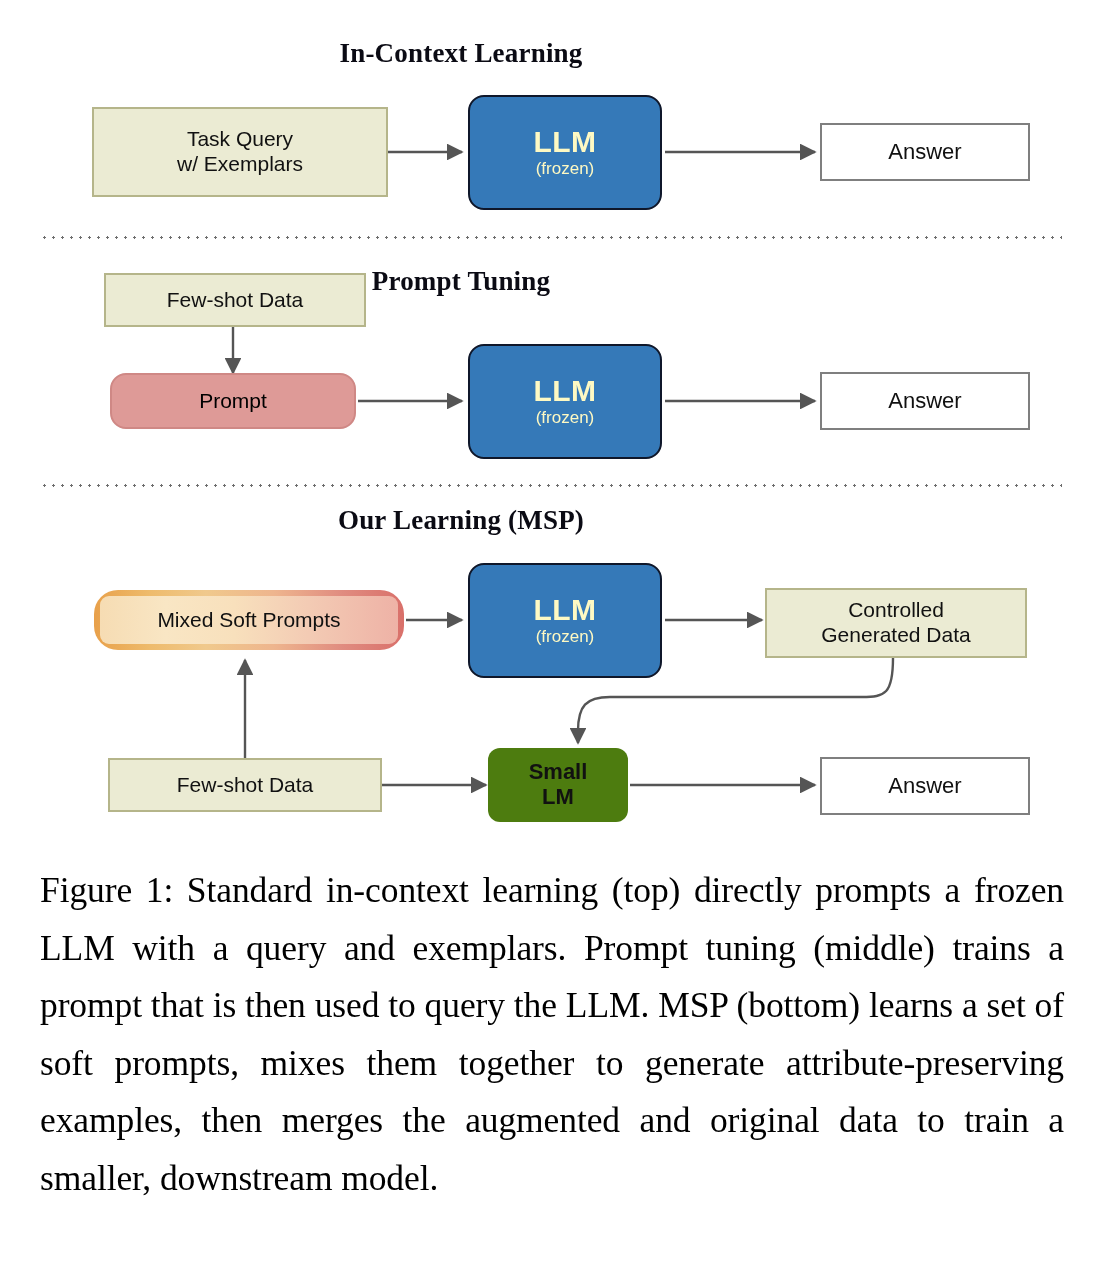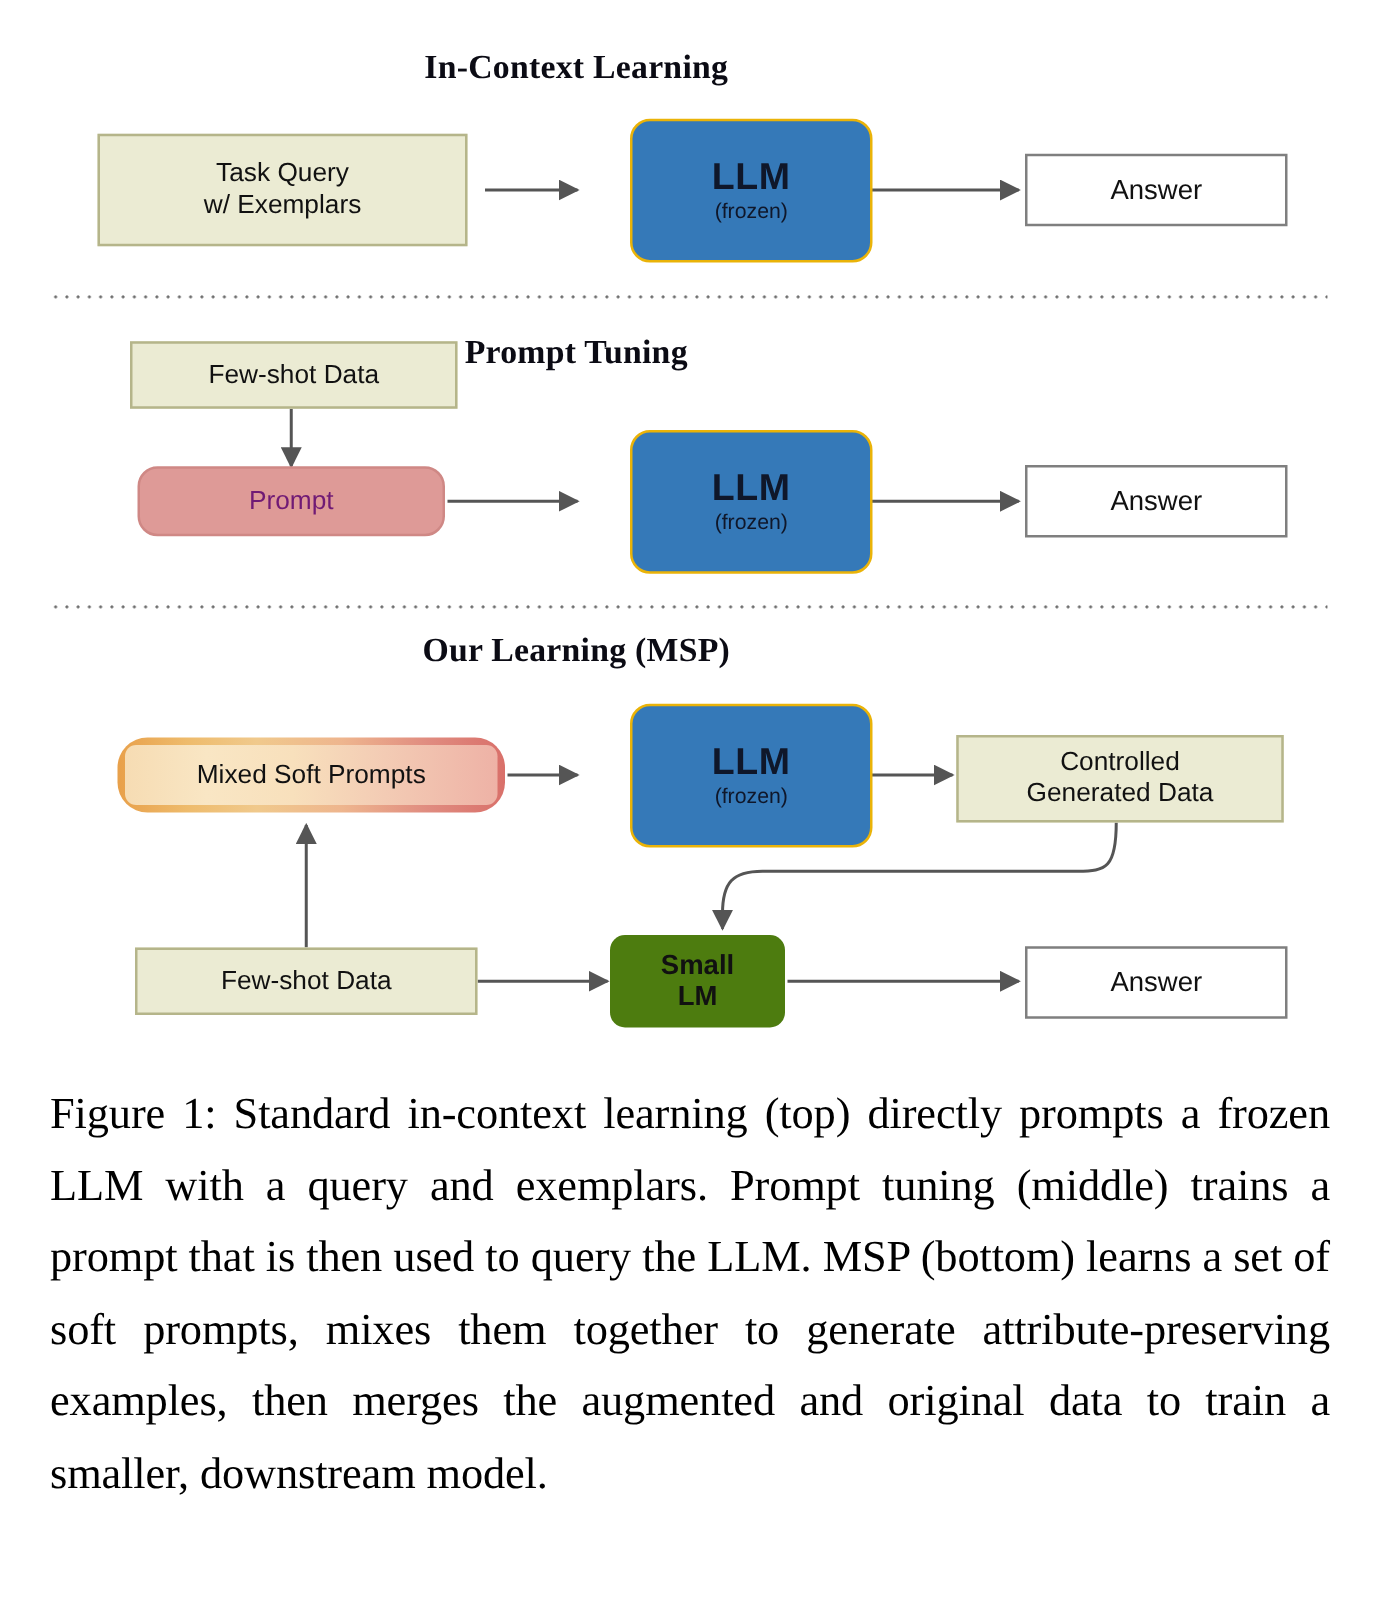--- a/index.html
+++ b/index.html
@@ -44,42 +44,41 @@
     color: #111;
   }
   .box-white {
     background: #ffffff;
     border: 2px solid #7f7f7f;
     font-size: 22px;
     color: #111;
   }
   .box-llm {
     background: #3579b8;
-    border: 2px solid #eab308;
+    border: 2px solid #0f172a;
     border-radius: 16px;
-    color: #0f172a;
-    margin-left: 36px;
+    color: #fef9c3;
   }
   .box-llm .llm-main {
     font-size: 30px;
     font-weight: bold;
     letter-spacing: 0.5px;
     line-height: 1.05;
   }
   .box-llm .llm-sub {
     font-size: 17px;
     font-weight: normal;
     margin-top: 2px;
   }
   .box-prompt {
     background: #de9a97;
     border: 2px solid #cf8885;
     border-radius: 16px;
     font-size: 21px;
-    color: #701a75;
+    color: #000000;
   }
   .box-smalllm {
     background: #4d7c0f;
     border: none;
     border-radius: 12px;
     font-size: 22px;
     font-weight: bold;
     color: #111;
     line-height: 1.12;
   }
@@ -181,21 +180,21 @@
     <line x1="406" y1="620" x2="462" y2="620" stroke="#555555" stroke-width="2.4" marker-end="url(#ah)"></line>
     <line x1="665" y1="620" x2="762" y2="620" stroke="#555555" stroke-width="2.4" marker-end="url(#ah)"></line>
     <line x1="245" y1="758" x2="245" y2="660" stroke="#555555" stroke-width="2.4" marker-end="url(#ah)"></line>
     <line x1="382" y1="785" x2="486" y2="785" stroke="#555555" stroke-width="2.4" marker-end="url(#ah)"></line>
     <line x1="630" y1="785" x2="815" y2="785" stroke="#555555" stroke-width="2.4" marker-end="url(#ah)"></line>
     <path d="M 893 658 C 893 694 885 697 862 697 L 610 697 C 586 697 578 706 578 731 L 578 743" fill="none" stroke="#555555" stroke-width="2.4" marker-end="url(#ah)"></path>
   </svg>
 
   <div class="title" style="top:38px;">In-Context Learning</div>
 
-  <div class="node box-khaki" style="left:78px; top:107px; width:296px; height:90px;">
+  <div class="node box-khaki" style="left:92px; top:107px; width:296px; height:90px;">
     <span>Task Query</span>
     <span>w/ Exemplars</span>
   </div>
 
   <div class="node box-llm" style="left:468px; top:95px; width:194px; height:115px;">
     <span class="llm-main">LLM</span>
     <span class="llm-sub">(frozen)</span>
   </div>
 
   <div class="node box-white" style="left:820px; top:123px; width:210px; height:58px;">

